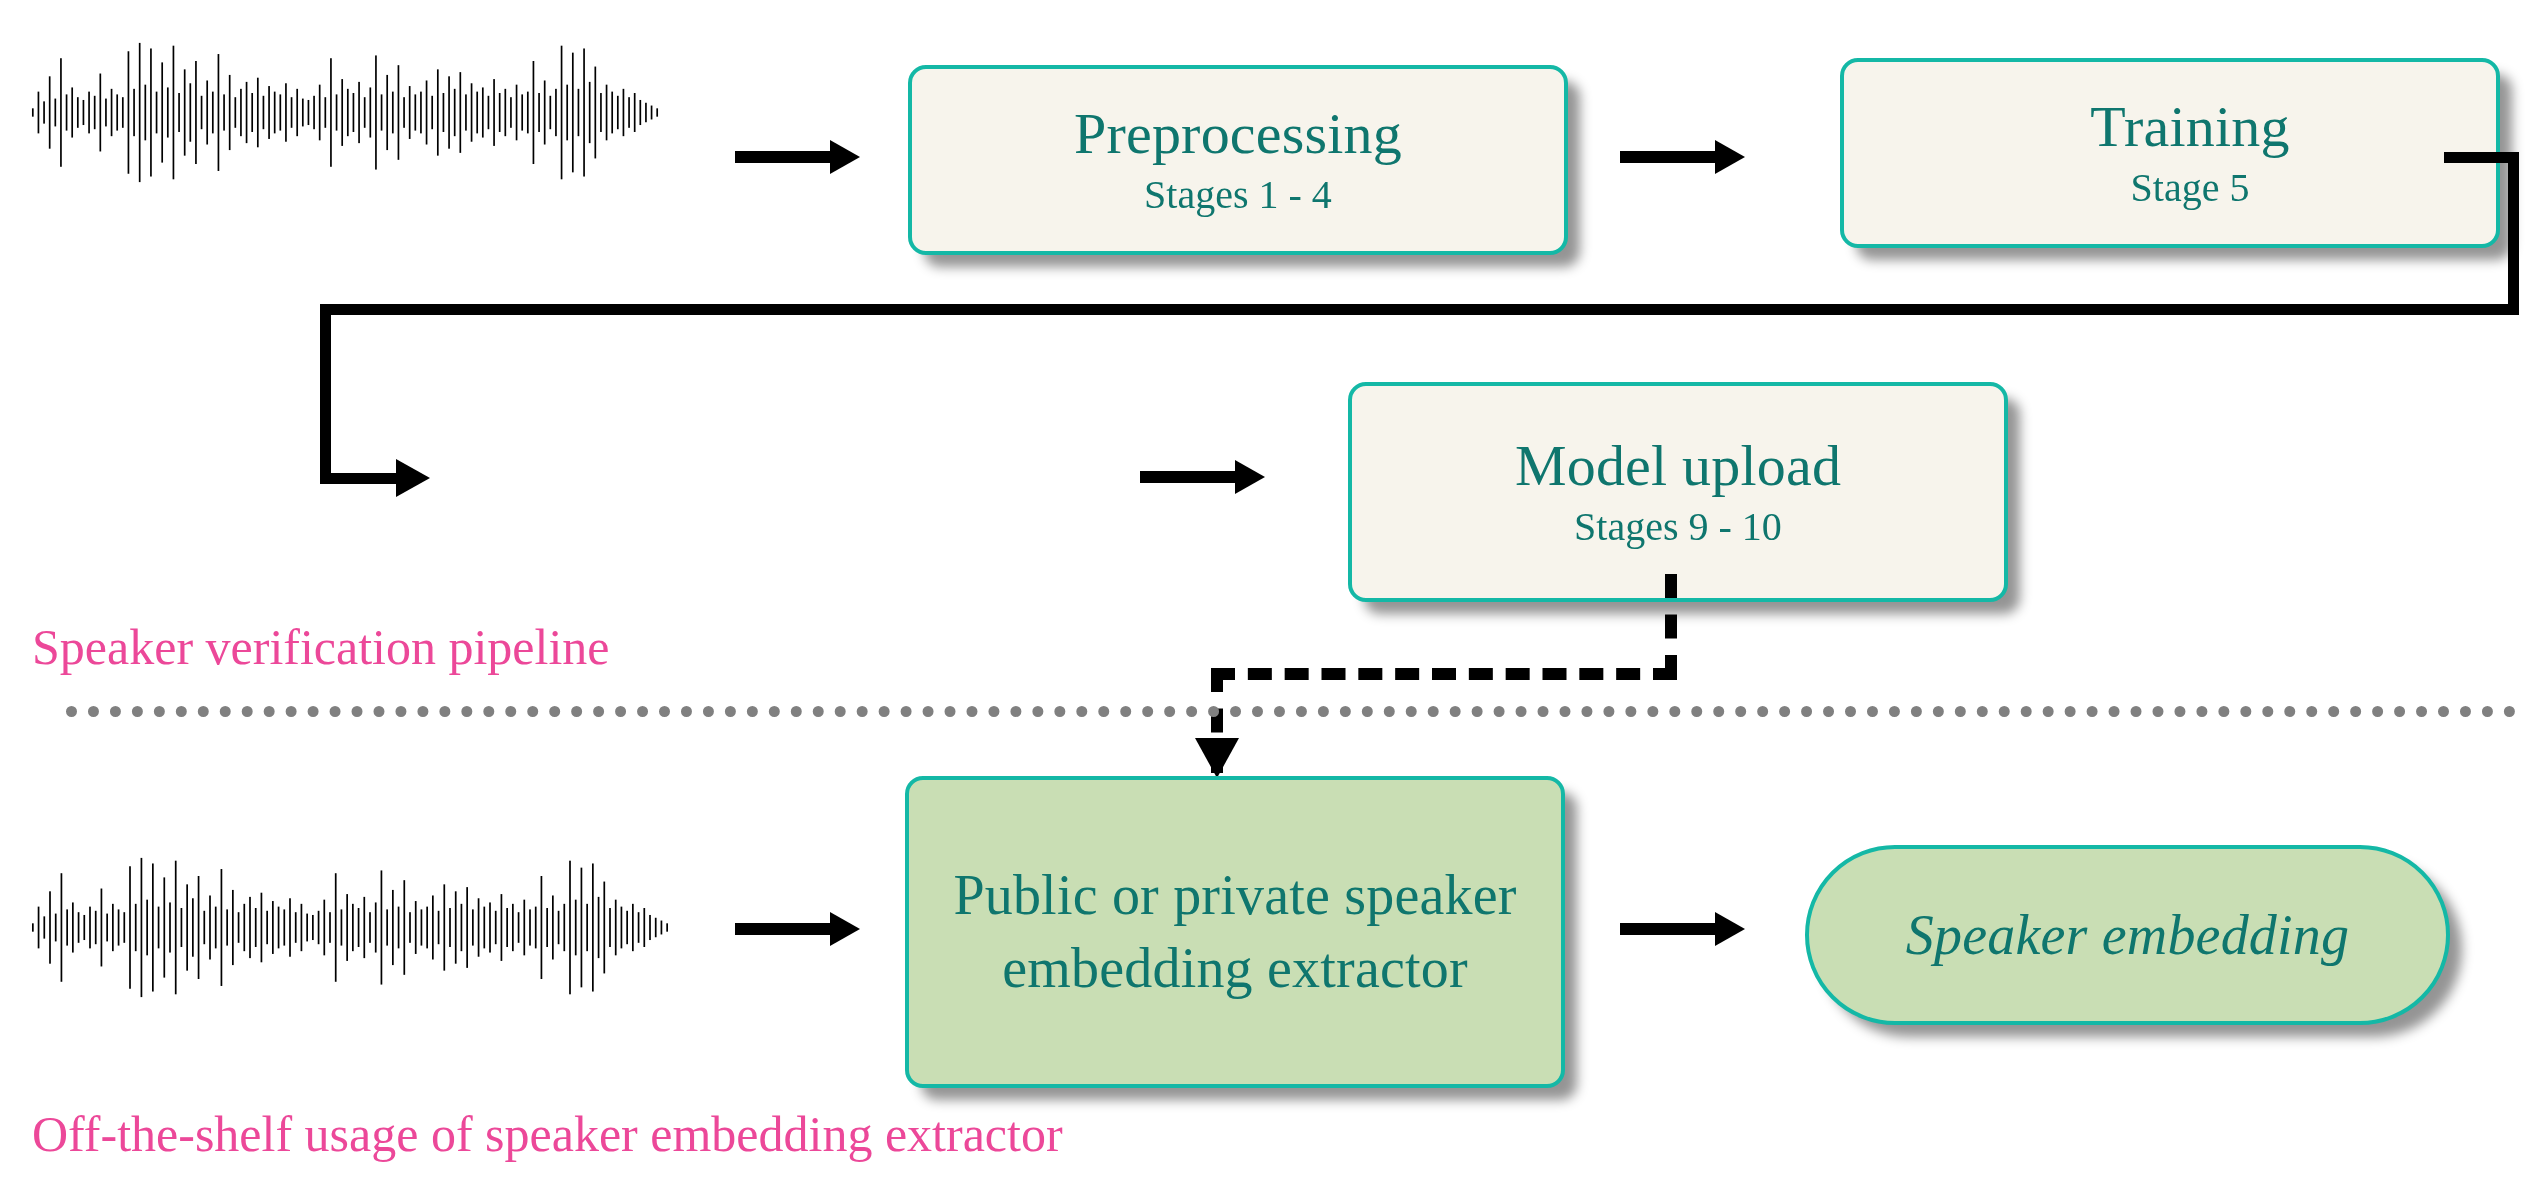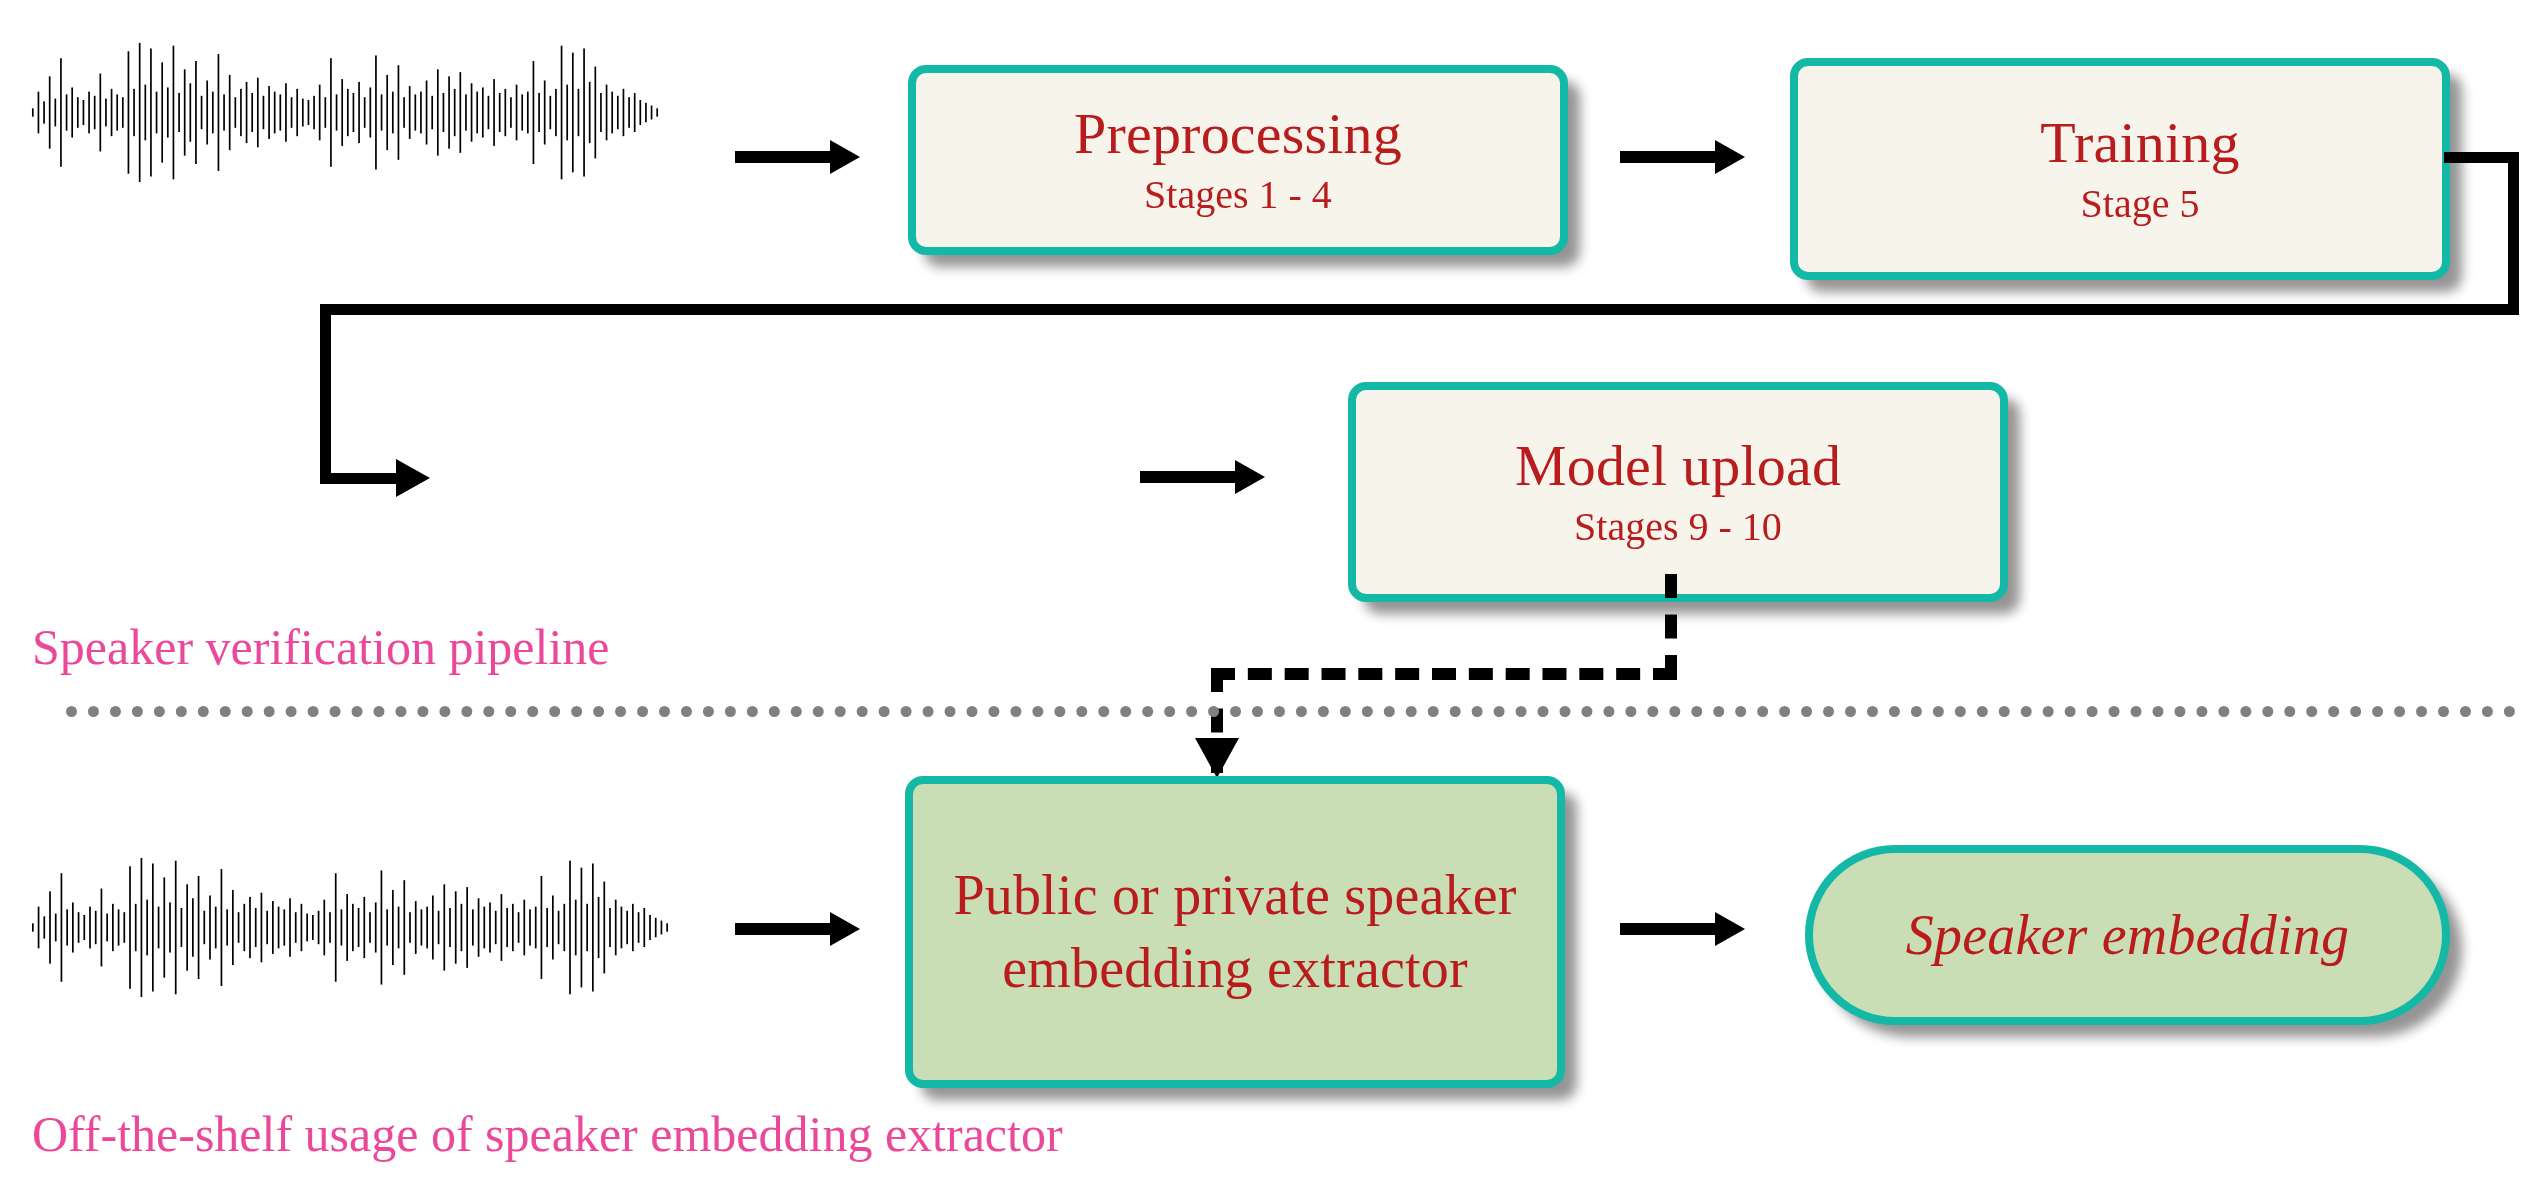--- a/index.html
+++ b/index.html
@@ -15,28 +15,28 @@
     width: 2542px;
     height: 1202px;
     background: #ffffff;
     overflow: hidden;
   }
 
   
   .node {
     position: absolute;
     box-sizing: border-box;
-    border: 8px solid #14b8a6;
+    border: 4px solid #14b8a6;
     border-radius: 18px;
     display: flex;
     flex-direction: column;
     align-items: center;
     justify-content: center;
     text-align: center;
-    color: #b91c1c;
+    color: #0f766e;
     box-shadow: 14px 14px 12px -2px rgba(0,0,0,0.42);
     line-height: 1.12;
   }
   .node.cream { background: #F7F4EC; }
   .node.green { background: #C9DEB4; }
   .node.pill  { border-radius: 999px; }
 
   .node .title {
     font-size: 58px;
     letter-spacing: 0.2px;
@@ -257,21 +257,21 @@
   <div class="node cream" style="left:908px; top:65px; width:660px; height:190px;">
     <div class="title">Preprocessing</div>
     <div class="sub">Stages 1 - 4</div>
   </div>
 
   <div class="arrow-right" style="left:1620px; top:140px; width:125px;">
     <div class="shaft"></div>
     <div class="head"></div>
   </div>
 
-  <div class="node cream" style="left:1790px; top:58px; width:660px; height:222px;padding-left:40px;">
+  <div class="node cream" style="left:1840px; top:58px; width:660px; height:190px;padding-left:40px;">
     <div class="title">Training</div>
     <div class="sub">Stage 5</div>
   </div>
 
   <div class="seg-h" style="left:2444px; top:152px; width:75px;"></div>
   <div class="seg-v" style="left:2508px; top:152px; height:163px;"></div>
   <div class="seg-h" style="left:320px; top:304px; width:2199px;"></div>
   <div class="seg-v" style="left:320px; top:304px; height:180px;"></div>
   <div class="seg-h" style="left:320px; top:473px; width:80px;"></div>
   <div class="arrowhead-right" style="left:396px; top:459px;"></div>

